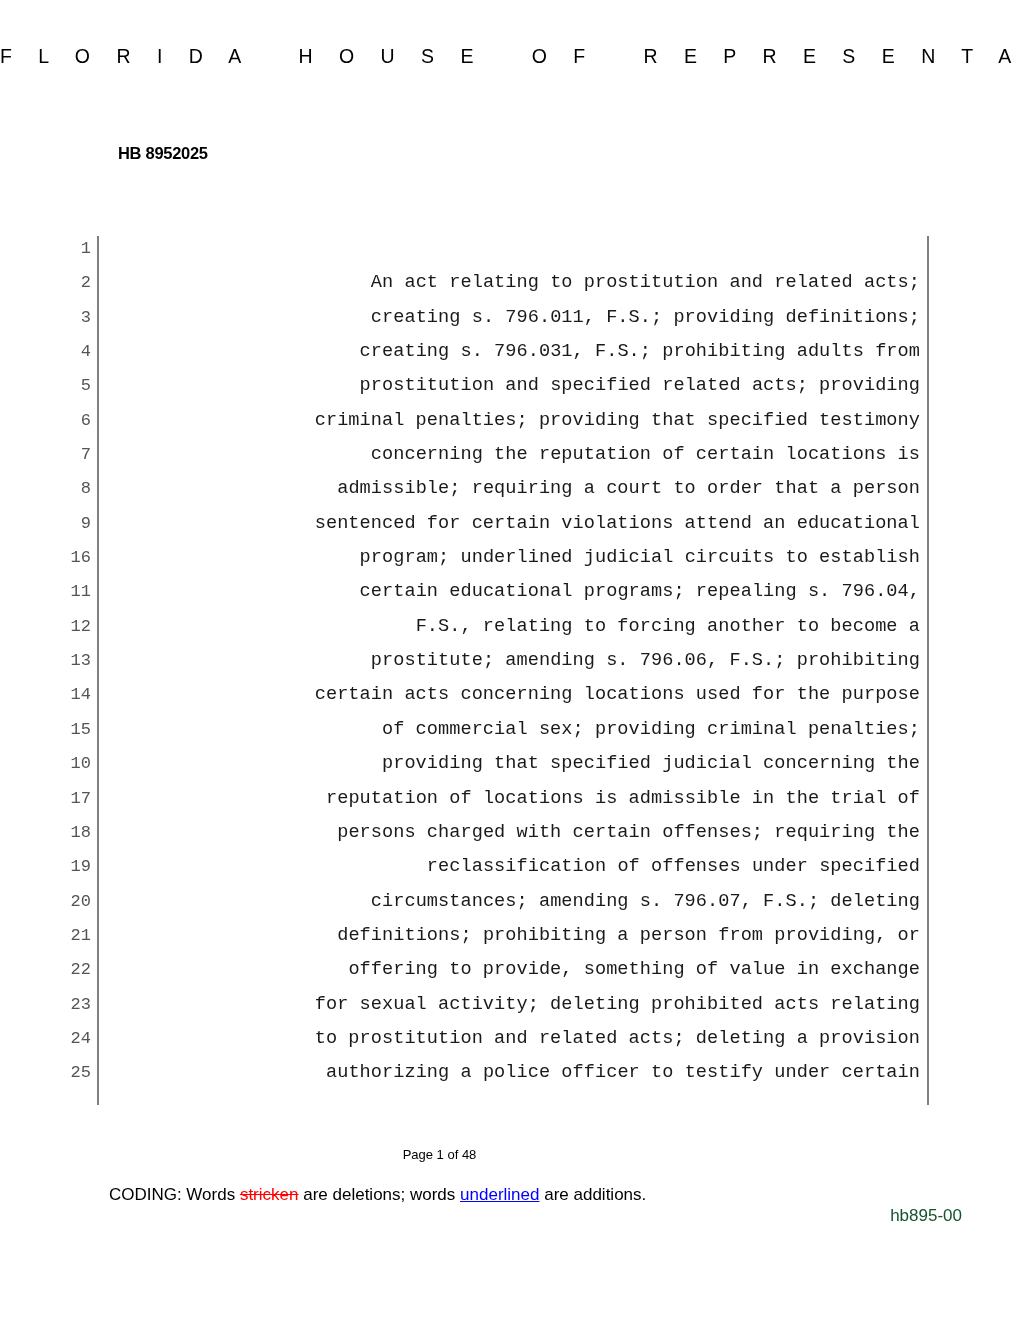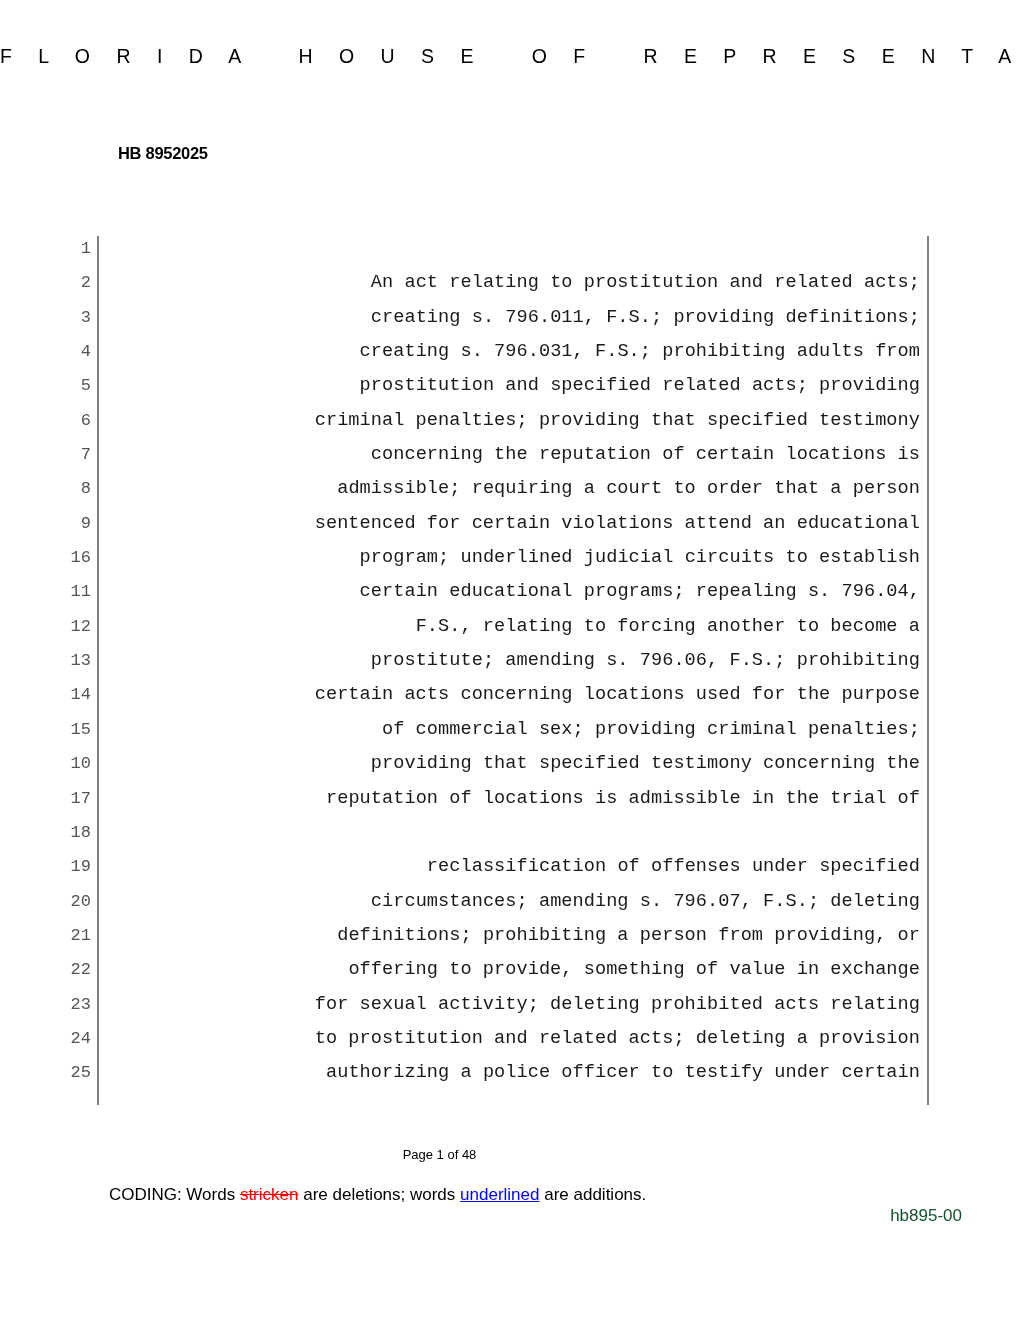--- a/index.html
+++ b/index.html
@@ -230,28 +230,29 @@
         <div class="line-row">
           <div class="line-no">14</div>
           <div class="line-text">certain acts concerning locations used for the purpose</div>
         </div>
         <div class="line-row">
           <div class="line-no">15</div>
           <div class="line-text">of commercial sex; providing criminal penalties;</div>
         </div>
         <div class="line-row">
           <div class="line-no">10</div>
-          <div class="line-text">providing that specified testimony concerning the</div>
+          <div class="line-text">providing that specified judicial concerning the</div>
         </div>
         <div class="line-row">
           <div class="line-no">17</div>
           <div class="line-text">reputation of locations is admissible in the trial of</div>
         </div>
         <div class="line-row">
           <div class="line-no">18</div>
+          <div class="line-text">persons charged with certain offenses; requiring the</div>
         </div>
         <div class="line-row">
           <div class="line-no">19</div>
           <div class="line-text">reclassification of offenses under specified</div>
         </div>
         <div class="line-row">
           <div class="line-no">20</div>
           <div class="line-text">circumstances; amending s. 796.07, F.S.; deleting</div>
         </div>
         <div class="line-row">

